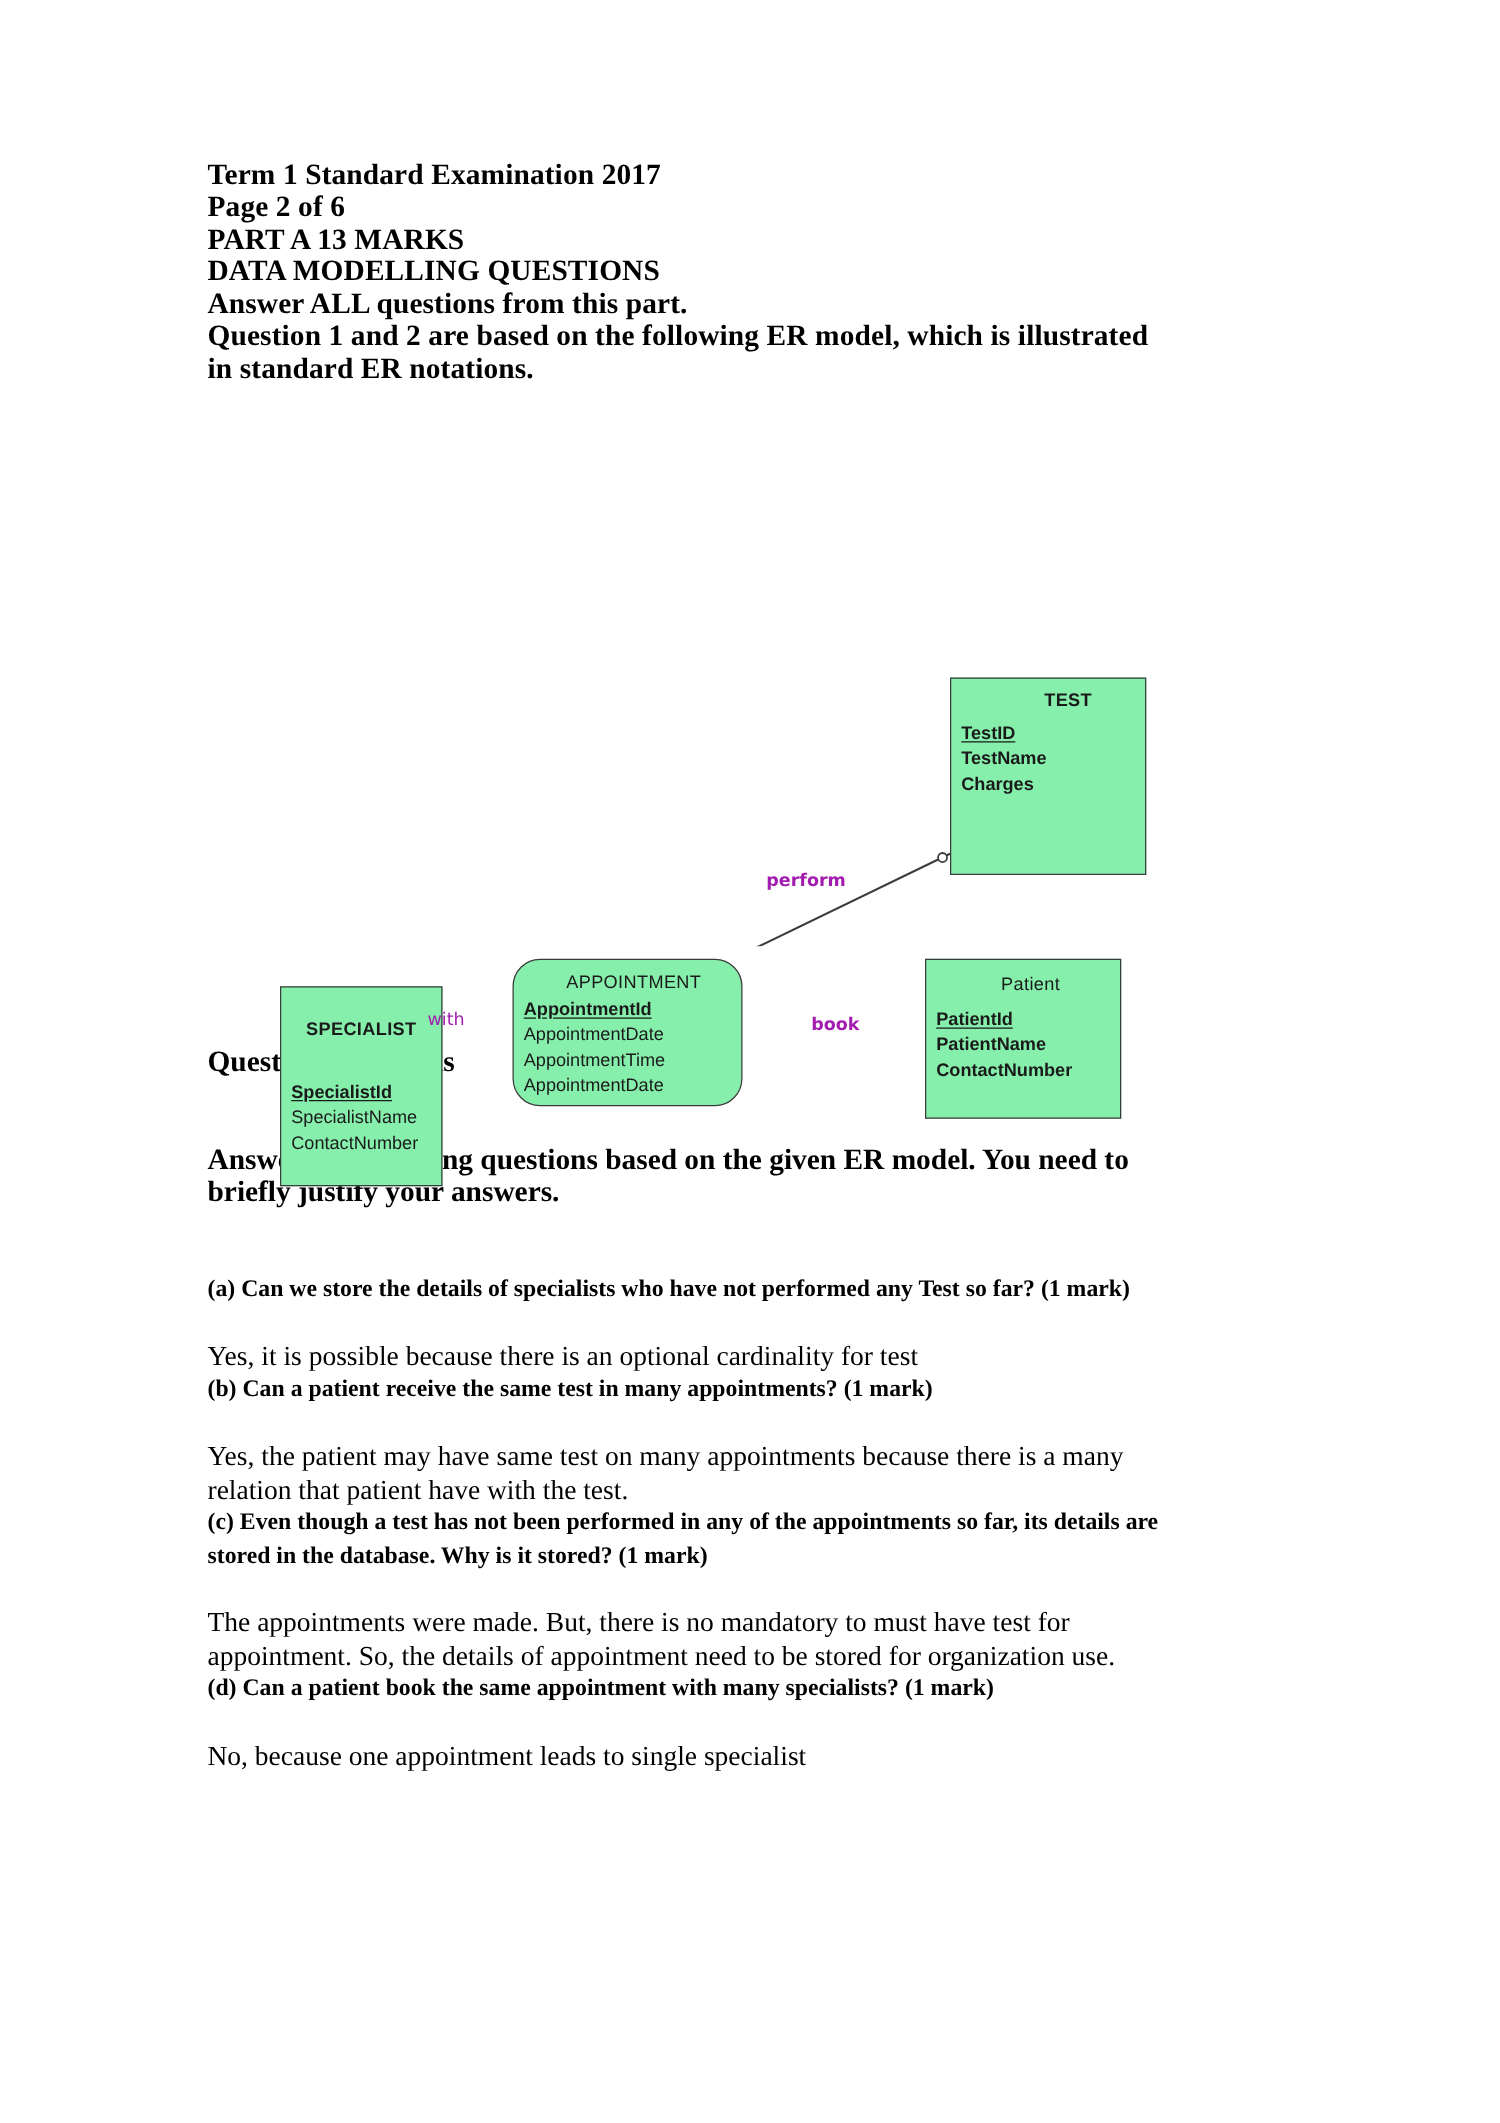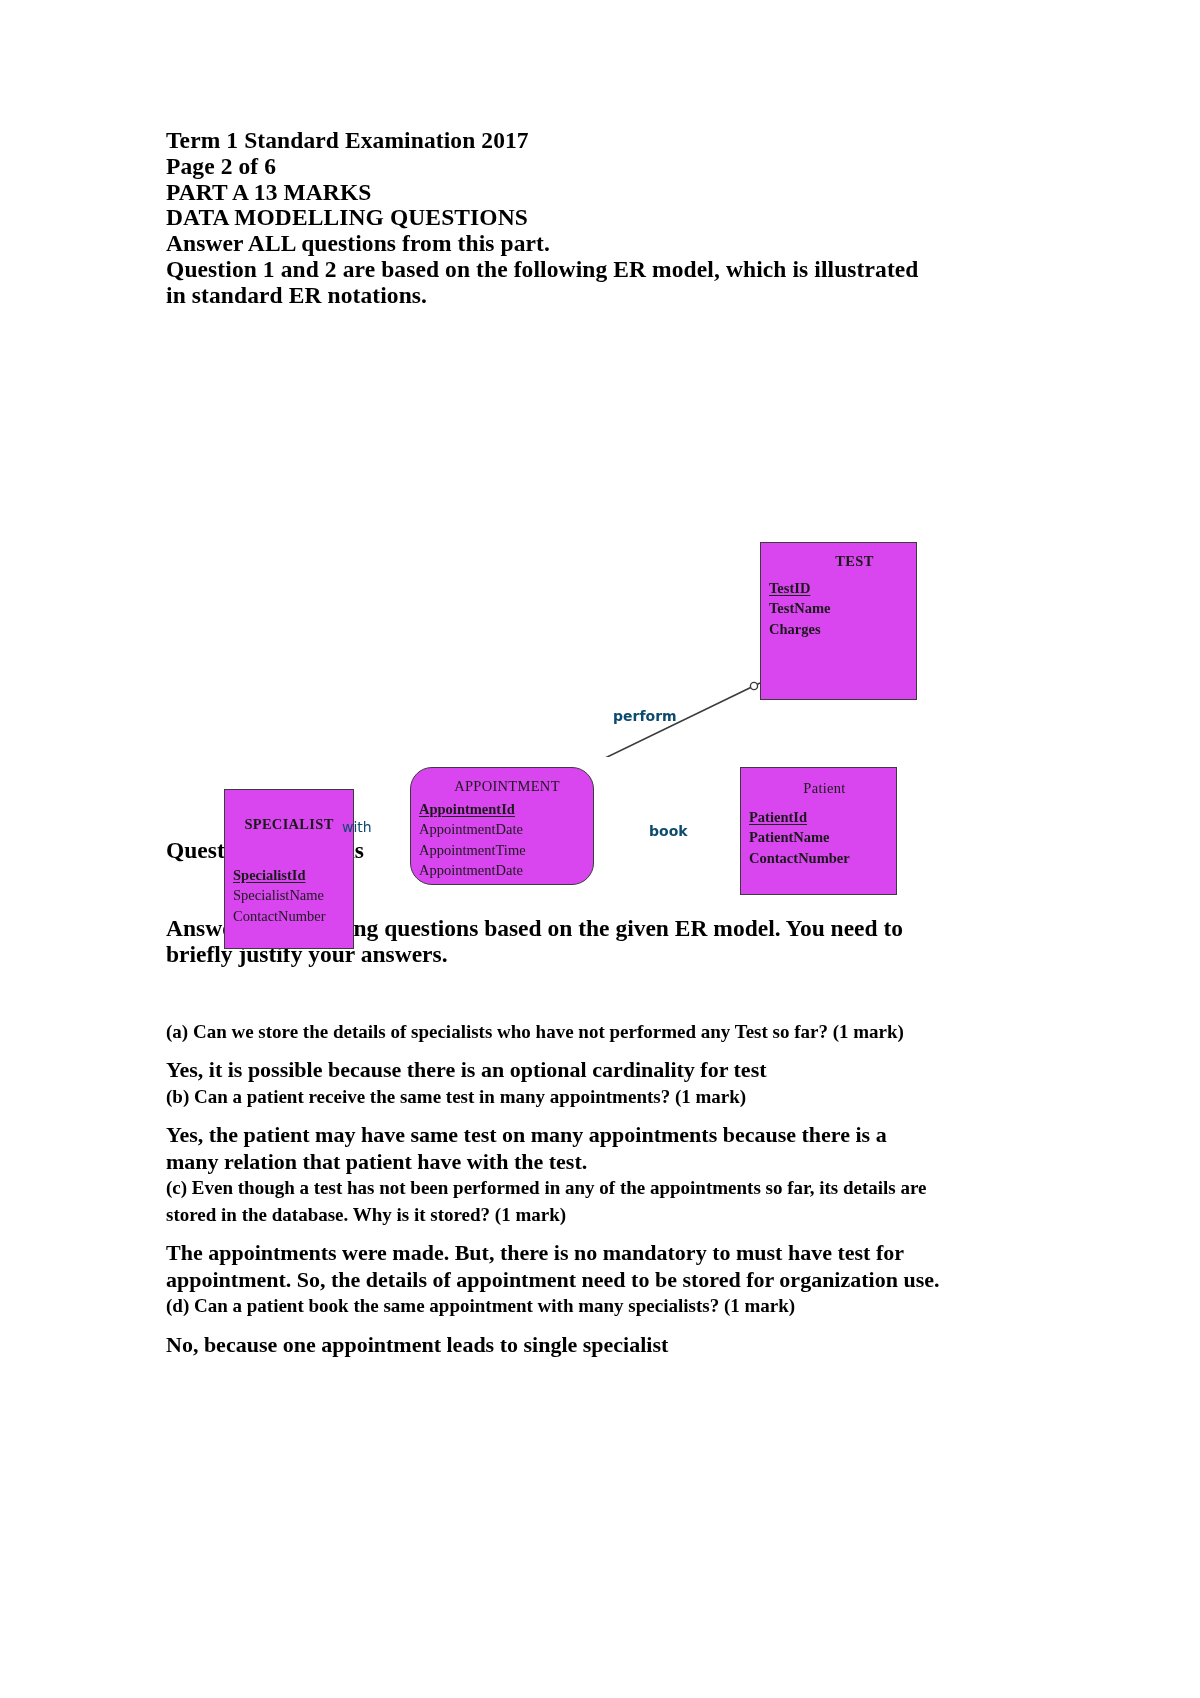--- a/index.html
+++ b/index.html
@@ -42,23 +42,23 @@
     position: relative;
     width: 778px;
     height: 430px;
     margin-top: 18px;
   }
   .er-svg { position: absolute; left: 0; top: 0; }
 
   .entity {
     position: absolute;
     border: 1.6px solid #3b3b3b;
-    background: #d946ef;
+    background: #86efac;
     box-sizing: border-box;
-    font-family: Liberation Serif, serif;
+    font-family: Liberation Sans, sans-serif;
     color: #1a1a1a;
   }
   .entity .ent-title {
     text-align: center;
     font-size: 14.5px;
     letter-spacing: 0.3px;
     white-space: nowrap;
   }
   .entity .ent-title.bold { font-weight: bold; }
   .entity .attrs {
@@ -88,23 +88,22 @@
 
   #ent-specialist { left: 10px; top: 462px; width: 130px; height: 160px; margin-left: 48px; }
   #ent-specialist .ent-title { margin-top: 26px; }
   #ent-specialist .attrs { margin-top: 32px; padding-left: 8px; }
 
   .rel-label {
     position: absolute;
     font-family: "DejaVu Sans", "Liberation Sans", sans-serif;
     font-size: 14px;
     font-weight: bold;
-    color: #0c4a6e;
+    color: #a21caf;
     white-space: nowrap;
-    margin-top: 11px;
   }
   #lbl-perform { left: 447px; top: 370px; }
   #lbl-with    { left: 176px; top: 481px; font-weight: normal; }
   #lbl-book    { left: 483px; top: 485px; }
 
   
   .qa { margin-top: 28px; }
   .q-head {
     font-size: 23.5px;
     font-weight: bold;
@@ -112,23 +111,23 @@
     white-space: pre-wrap;
   }
   .q-item {
     font-size: 19px;
     font-weight: bold;
     line-height: 26.5px;
     white-space: pre-wrap;
   }
   .a-item {
     font-size: 22px;
-    font-weight: bold;
+    font-weight: normal;
     line-height: 26.5px;
-    margin-top: 12px;
+    margin-top: 27px;
     white-space: pre-wrap;
   }
 </style>
 </head>
 <body>
 
 <div class="page">
   <div class="content">
 
     <div class="header-block">

